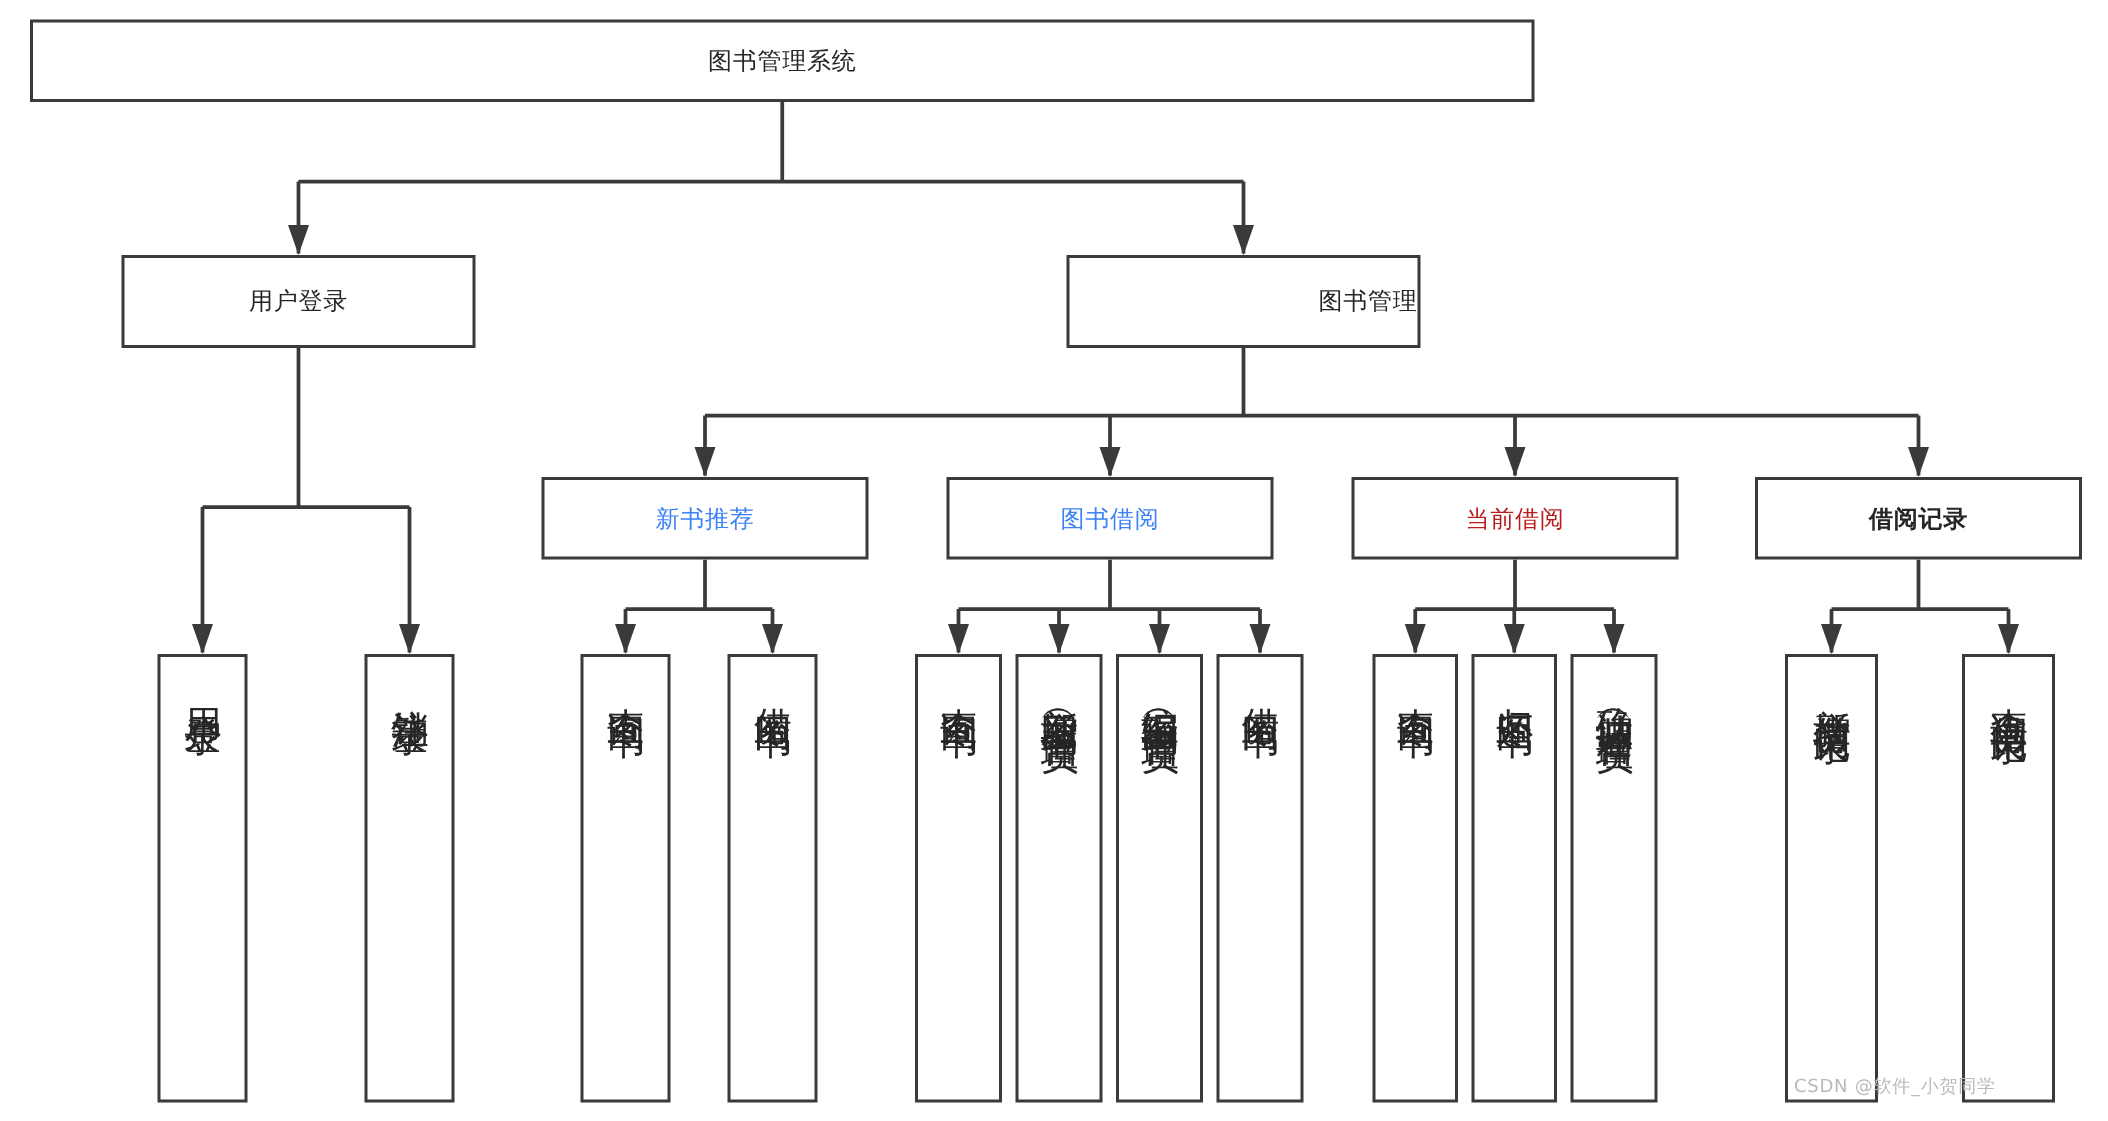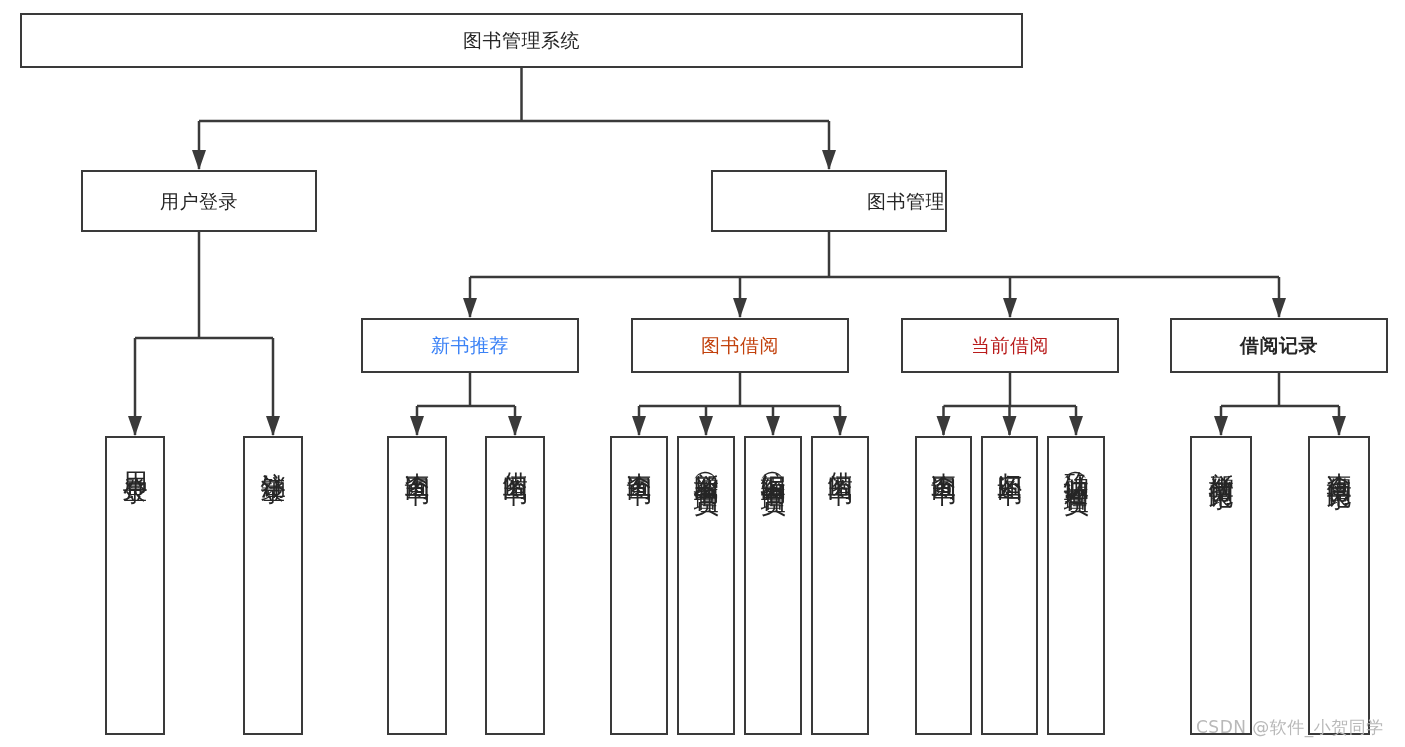--- a/index.html
+++ b/index.html
@@ -29,42 +29,42 @@
     position: absolute;
     box-sizing: border-box;
     border: 2.5px solid #3a3a3a;
     background: #ffffff;
     display: flex;
     align-items: center;
     justify-content: center;
     color: #1d1d1d;
   }
   .node-label {
-    font-size: 19px;
+    font-size: 16px;
     line-height: 1.1;
     letter-spacing: 0.5px;
     white-space: nowrap;
     color: #262626;
   }
   .node.vertical {
     align-items: flex-start;
     justify-content: center;
     padding-top: 14px;
   }
   .node.vertical .node-label {
     writing-mode: vertical-rl;
     text-orientation: upright;
     font-size: 25px;
     line-height: 1.18;
     letter-spacing: 3px;
     white-space: normal;
   }
   .watermark {
     position: absolute;
-    font-size: 17px;
+    font-size: 12px;
     color: #b9b9b9;
     white-space: nowrap;
     letter-spacing: 0.5px;
   }
 </style>
 </head>
 <body>
 
 <div id="canvas">
   <svg id="edges" viewBox="0 0 1405 747">
@@ -128,21 +128,21 @@
       <div class="node" style="left: 81px; top: 170px; width: 236px; height: 62px; border-color: rgb(58, 58, 58);">
         <span class="node-label" style="color: rgb(38, 38, 38);">用户登录</span>
       </div>
       <div class="node" style="left: 711px; top: 170px; width: 236px; height: 62px; border-color: rgb(58, 58, 58); justify-content: flex-end;">
         <span class="node-label" style="color: rgb(38, 38, 38);">图书管理</span>
       </div>
       <div class="node" style="left: 361px; top: 318px; width: 218px; height: 55px; border-color: rgb(58, 58, 58);">
         <span class="node-label" style="color: #3b82f6;">新书推荐</span>
       </div>
       <div class="node" style="left: 631px; top: 318px; width: 218px; height: 55px; border-color: rgb(58, 58, 58);">
-        <span class="node-label" style="color: #c2410c;">图书借阅</span>
+        <span class="node-label" style="color: #3b82f6;">图书借阅</span>
       </div>
       <div class="node" style="left: 901px; top: 318px; width: 218px; height: 55px; border-color: rgb(58, 58, 58);">
         <span class="node-label" style="color: #b91c1c;">当前借阅</span>
       </div>
       <div class="node" style="left: 1170px; top: 318px; width: 218px; height: 55px; border-color: rgb(58, 58, 58); font-weight: bold;">
         <span class="node-label" style="color: rgb(38, 38, 38);">借阅记录</span>
       </div>
       <div class="node vertical" style="left: 105px; top: 436px; width: 60px; height: 299px; border-color: rgb(58, 58, 58);">
         <span class="node-label" style="color: rgb(38, 38, 38);">用户登录</span>
       </div>

